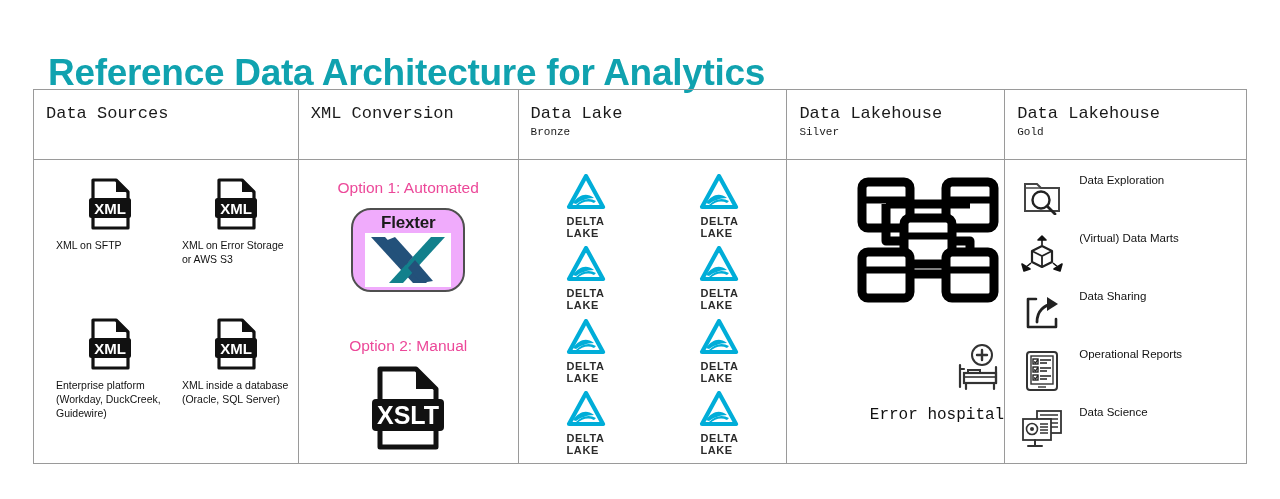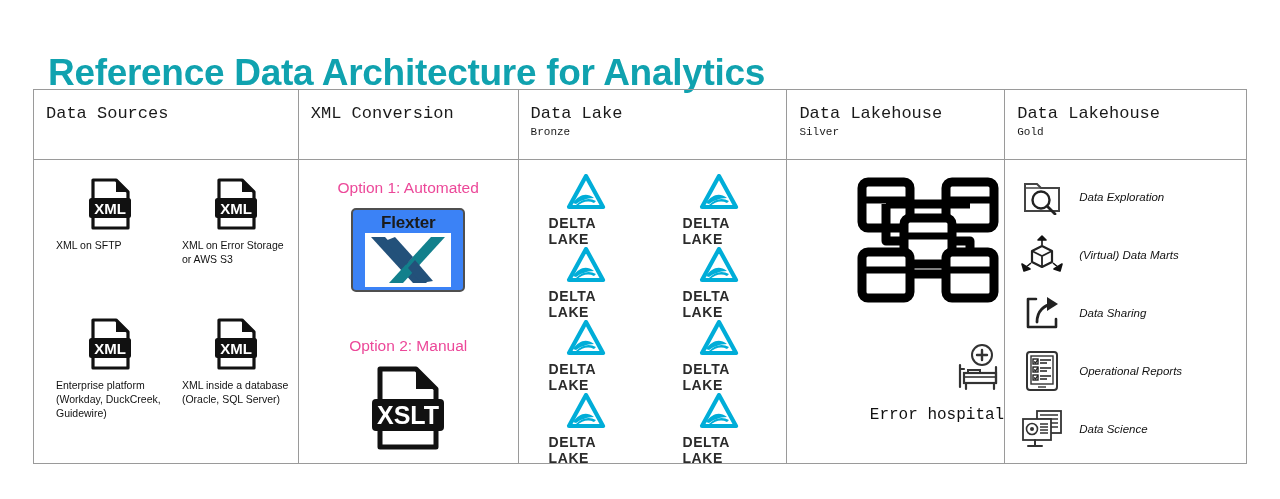--- a/index.html
+++ b/index.html
@@ -118,23 +118,23 @@
   .opt1-label { position: absolute; top: 18px; left: 0; right: 0; }
   .opt2-label { position: absolute; top: 176px; left: 0; right: 0; }
 
   .flexter {
     position: absolute;
     top: 48px;
     left: 50%;
     transform: translateX(-50%);
     width: 114px;
     height: 84px;
-    background: #3b82f6;
+    background: #f0abfc;
     border: 2px solid #4f4f4f;
-    border-radius: 5px;
+    border-radius: 20px;
     box-sizing: border-box;
     display: flex;
     flex-direction: column;
     align-items: center;
     padding-top: 3px;
   }
   .flexter-word {
     font-size: 17px;
     font-weight: bold;
     color: #1b1b1b;
@@ -166,25 +166,26 @@
     justify-items: center;
     align-items: start;
   }
   .delta {
     display: flex;
     flex-direction: column;
     align-items: center;
     width: 74px;
   }
   .delta-word {
-    font-size: 14px;
+    font-size: 11px;
     font-weight: bold;
     color: #2b2b2b;
     letter-spacing: 0.6px;
     margin-top: 1px;
+    margin-left: 18px;
   }
 
   
   .silver-body {
     position: absolute;
     inset: 0;
     display: flex;
     flex-direction: column;
     align-items: flex-end;
     font-family: Liberation Mono, monospace;
@@ -202,23 +203,21 @@
     position: absolute;
     inset: 0;
     padding: 14px 0 0 14px;
     box-sizing: border-box;
     display: flex;
     flex-direction: column;
     gap: 12px;
   }
   .gold-row {
     display: flex;
-    align-items: center;
     height: 46px;
-    font-style: italic;
   }
   .gold-icon {
     width: 46px;
     display: flex;
     justify-content: center;
     align-items: center;
     flex: none;
   }
   .gold-text {
     font-size: 11.5px;

